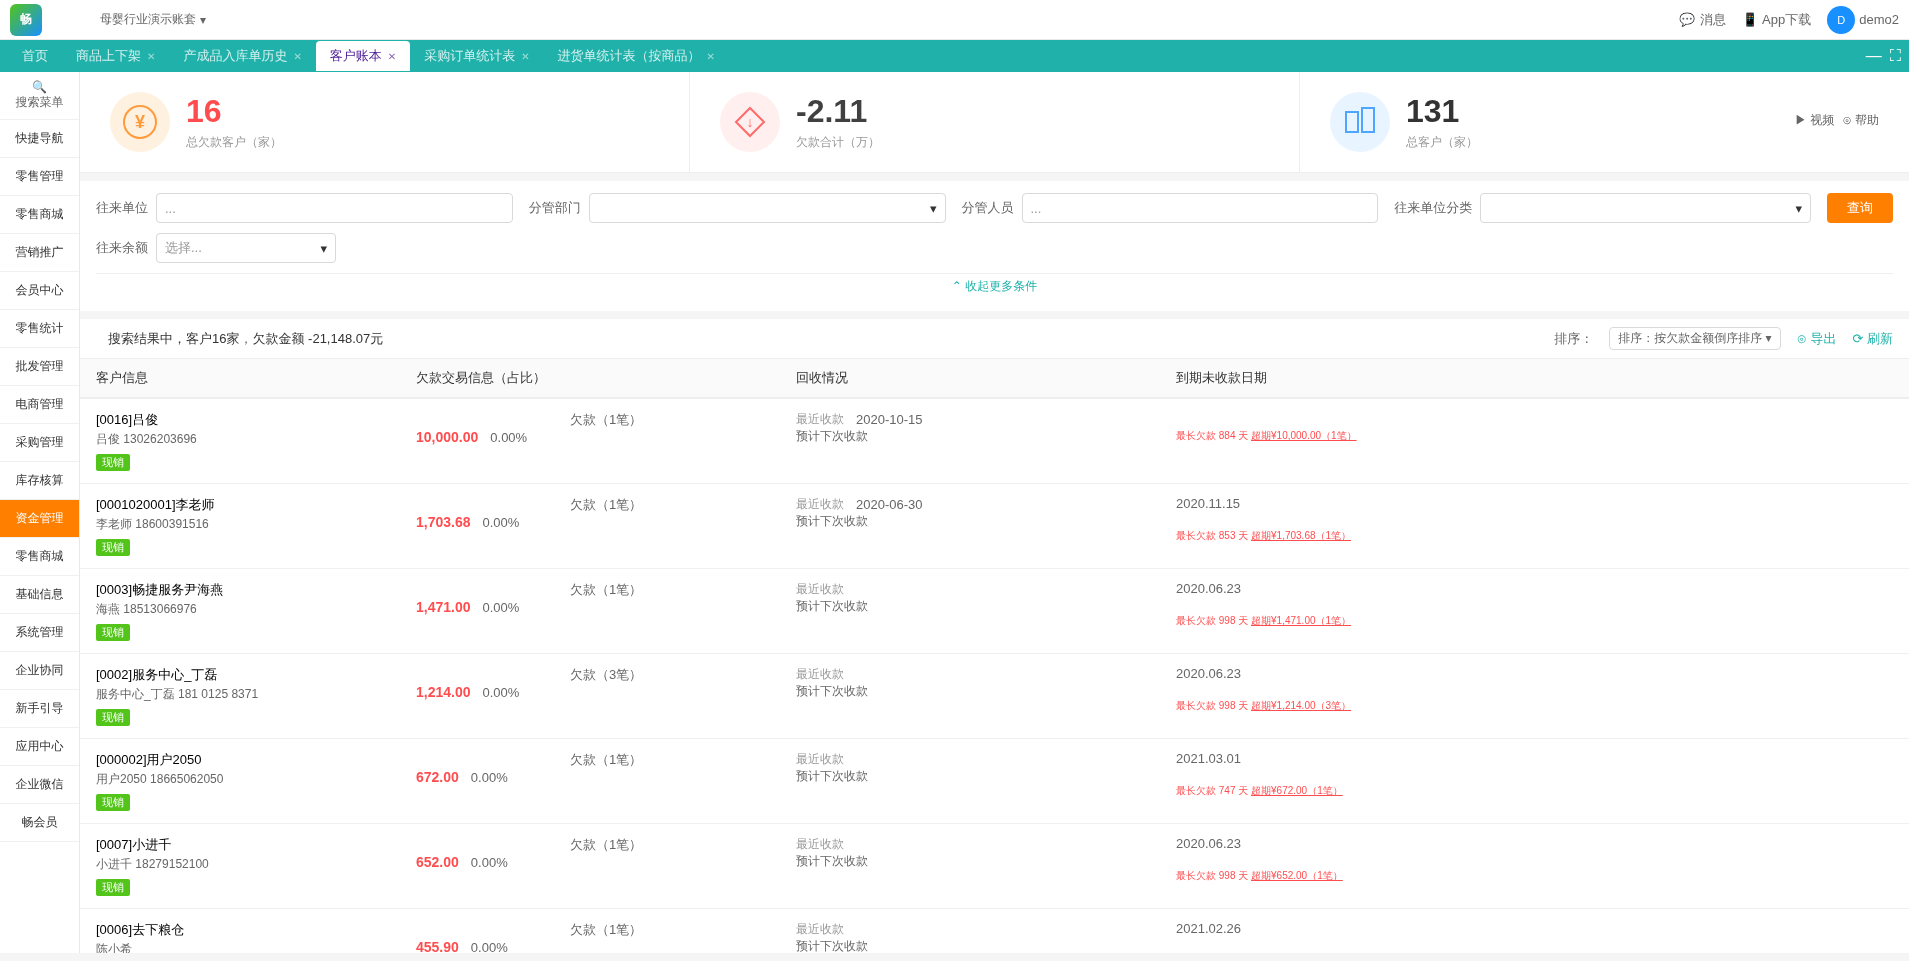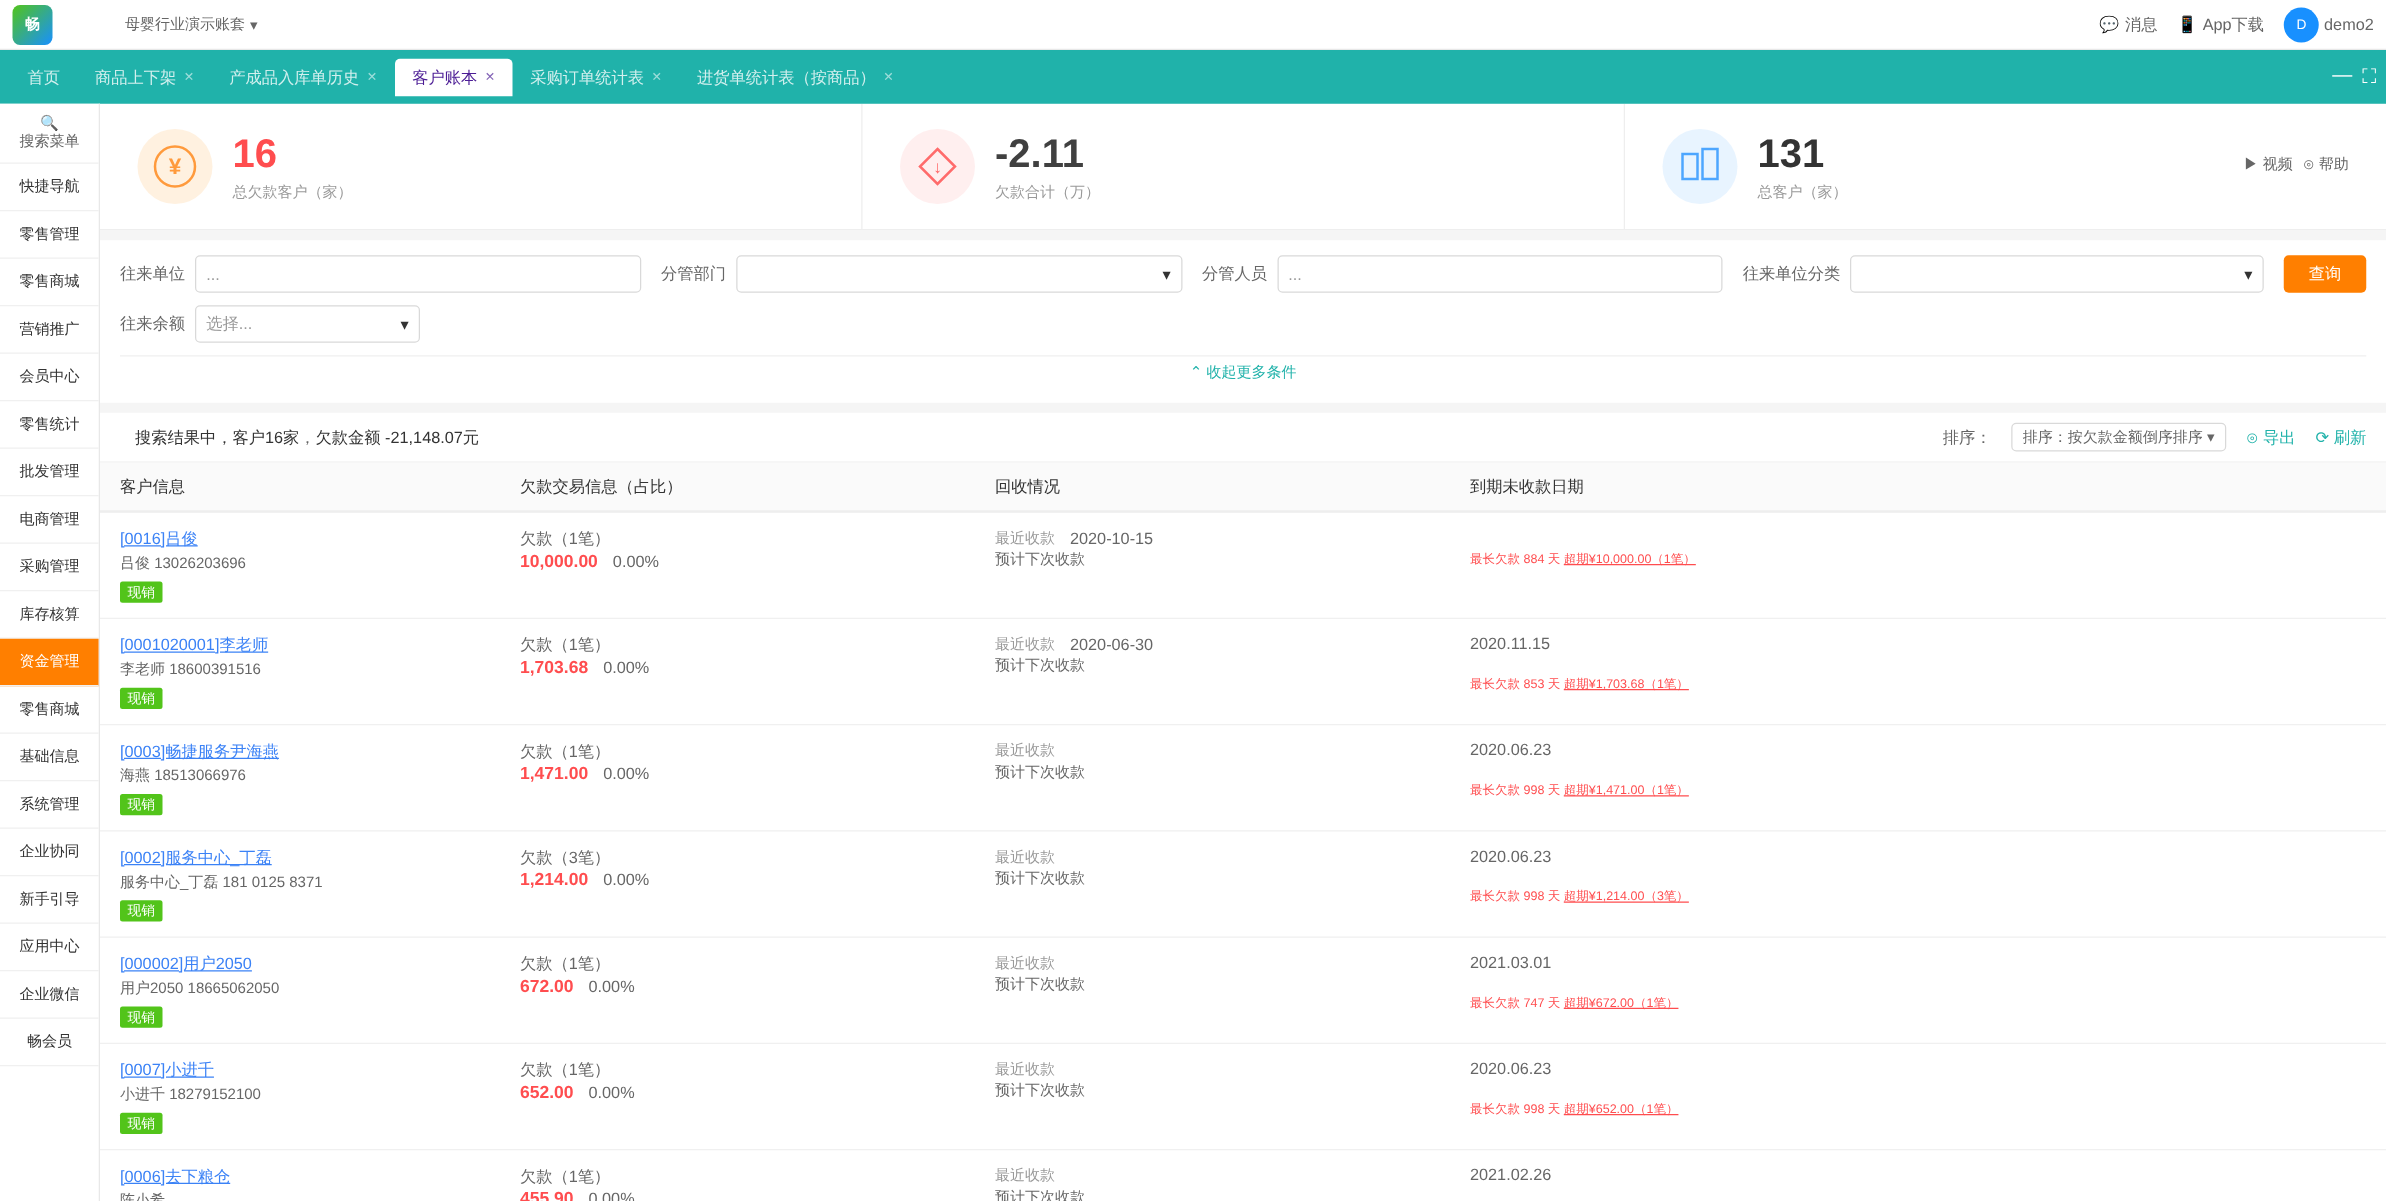--- a/index.html
+++ b/index.html
@@ -8,21 +8,21 @@
     
     .top-bar { display: flex; align-items: center; background: #fff; height: 40px; border-bottom: 1px solid #e8e8e8; padding: 0 10px; }
     .logo-area { display: flex; align-items: center; width: 80px; }
     .logo-icon { width: 32px; height: 32px; background: linear-gradient(135deg, #52c41a, #1890ff); border-radius: 6px; display: flex; align-items: center; justify-content: center; color: white; font-size: 12px; font-weight: bold; }
     .company-selector { display: flex; align-items: center; gap: 4px; color: #666; font-size: 12px; cursor: pointer; margin-left: 10px; }
     .top-right { margin-left: auto; display: flex; align-items: center; gap: 16px; color: #666; font-size: 13px; }
     .top-right-item { display: flex; align-items: center; gap: 4px; cursor: pointer; }
     .avatar { width: 28px; height: 28px; background: #1890ff; border-radius: 50%; display: flex; align-items: center; justify-content: center; color: white; font-size: 11px; }
 
     
-    .tab-bar { display: flex; align-items: center; background: #20b2aa; height: 43px; padding: 0 8px; }
+    .tab-bar { display: flex; align-items: center; background: #20b2aa; height: 32px; padding: 0 8px; }
     .tab-item { display: flex; align-items: center; padding: 6px 14px; color: rgba(255,255,255,0.8); cursor: pointer; font-size: 13px; border-radius: 4px 4px 0 0; gap: 6px; white-space: nowrap; }
     .tab-item.active { background: #fff; color: #4c1d95; }
     .tab-item .close-btn { font-size: 10px; color: inherit; opacity: 0.7; }
     .tab-spacer { flex: 1; }
     .tab-actions { display: flex; gap: 8px; color: white; font-size: 16px; }
 
     
     .main-layout { display: flex; height: calc(100vh - 80px); }
     
     
@@ -63,25 +63,25 @@
     .results-info { font-size: 13px; color: #666; margin-left: 12px; }
     .results-info span { color: #333; }
     .results-actions { display: flex; gap: 16px; align-items: center; font-size: 13px; color: #666; }
     .sort-select { border: 1px solid #d9d9d9; border-radius: 4px; padding: 2px 8px; font-size: 12px; cursor: pointer; }
 
     
     .table-wrapper { background: #fff; }
     .table-header { display: grid; grid-template-columns: 320px 380px 380px 1fr; padding: 10px 16px; border-bottom: 2px solid #eee; font-weight: normal; color: #333; font-size: 13px; background: #fafafa; }
     .table-row { display: grid; grid-template-columns: 320px 380px 380px 1fr; padding: 12px 16px; border-bottom: 1px solid #f0f0f0; align-items: start; }
     
-    .customer-name { color: #3b82f6; font-size: 13px; cursor: pointer; text-decoration: underline; }
+    .customer-name { color: #000000; font-size: 13px; cursor: pointer; }
     .customer-phone { color: #666; font-size: 12px; margin: 2px 0; }
     .tag-now { display: inline-block; background: #52c41a; color: white; font-size: 11px; padding: 1px 6px; border-radius: 2px; margin-top: 4px; }
     
-    .debt-count { color: #666; font-size: 13px; }
+    .debt-count { color: #666; font-size: 13px; text-align: center; }
     .debt-amount { color: #ff4d4f; font-size: 14px; font-weight: bold; }
     .debt-percent { color: #666; font-size: 13px; margin-left: 8px; }
     
     .pay-date { color: #666; font-size: 13px; }
     .pay-label { color: #999; font-size: 12px; }
     .next-pay { color: #666; font-size: 12px; }
     
     .due-date { color: #666; font-size: 13px; }
     .overdue-info { color: #ff4d4f; font-size: 10px; margin-top: 18px; }
     .overdue-link { color: #ff4d4f; text-decoration: underline; cursor: pointer; }

